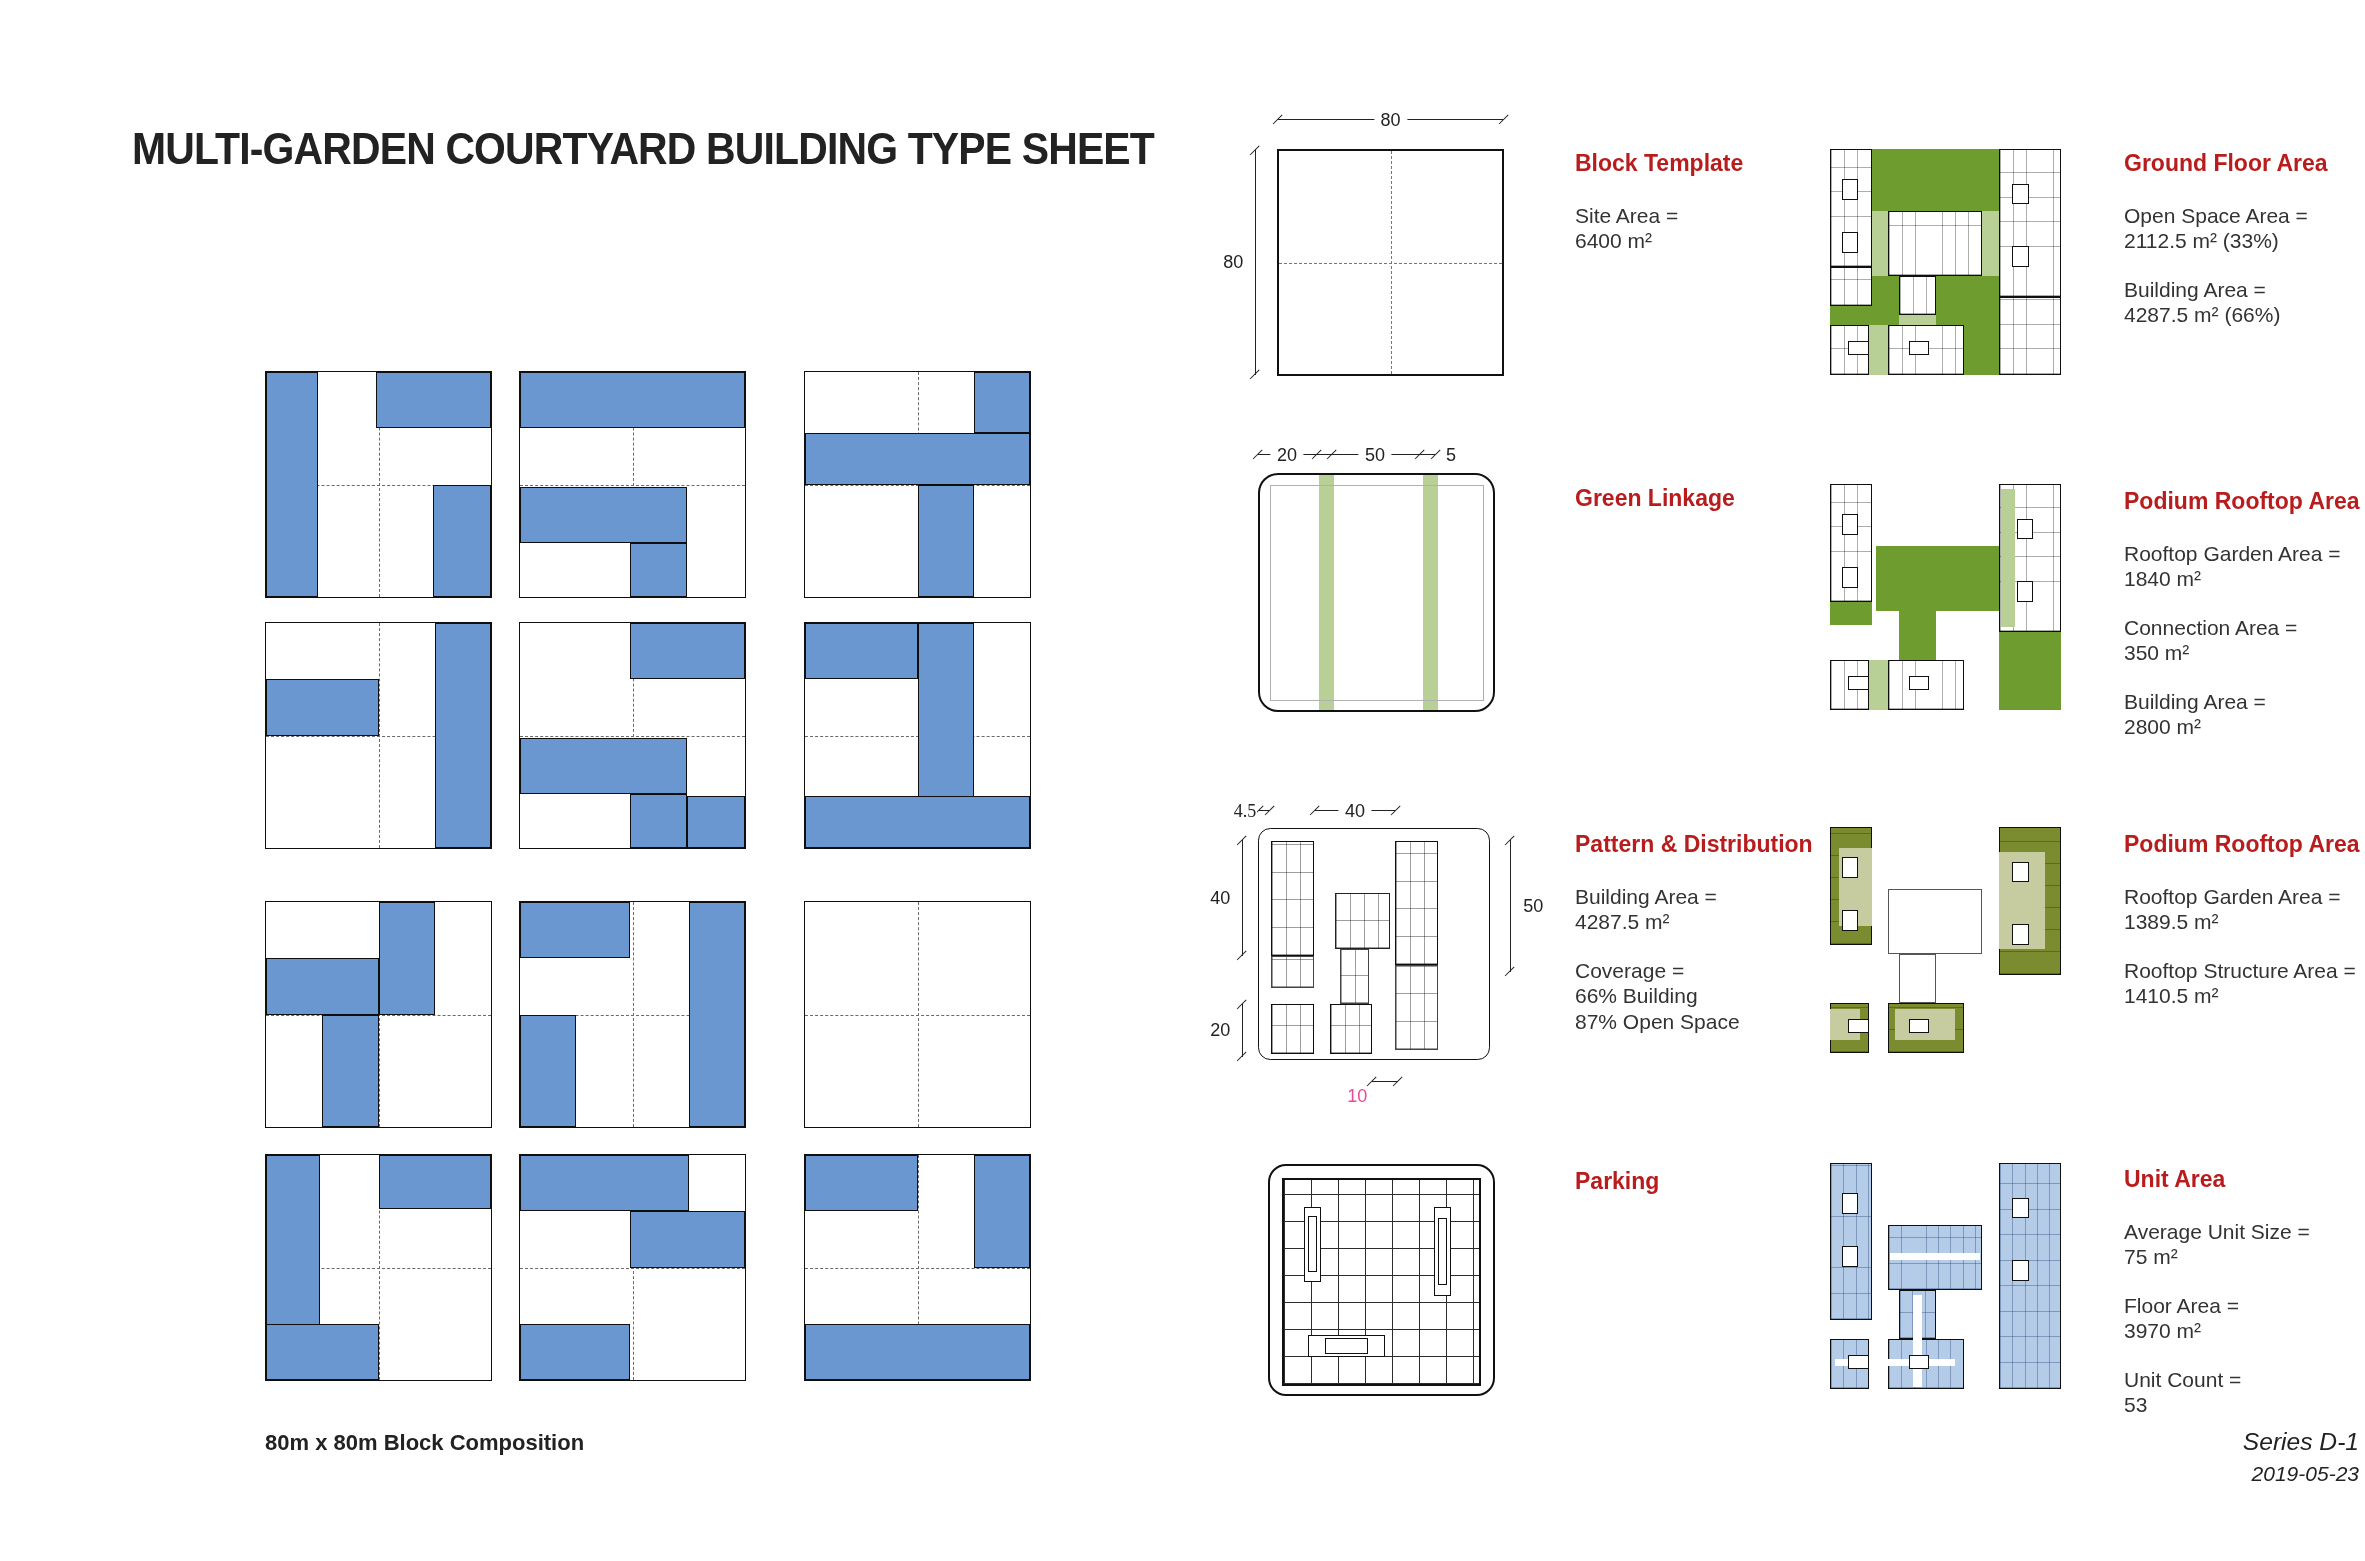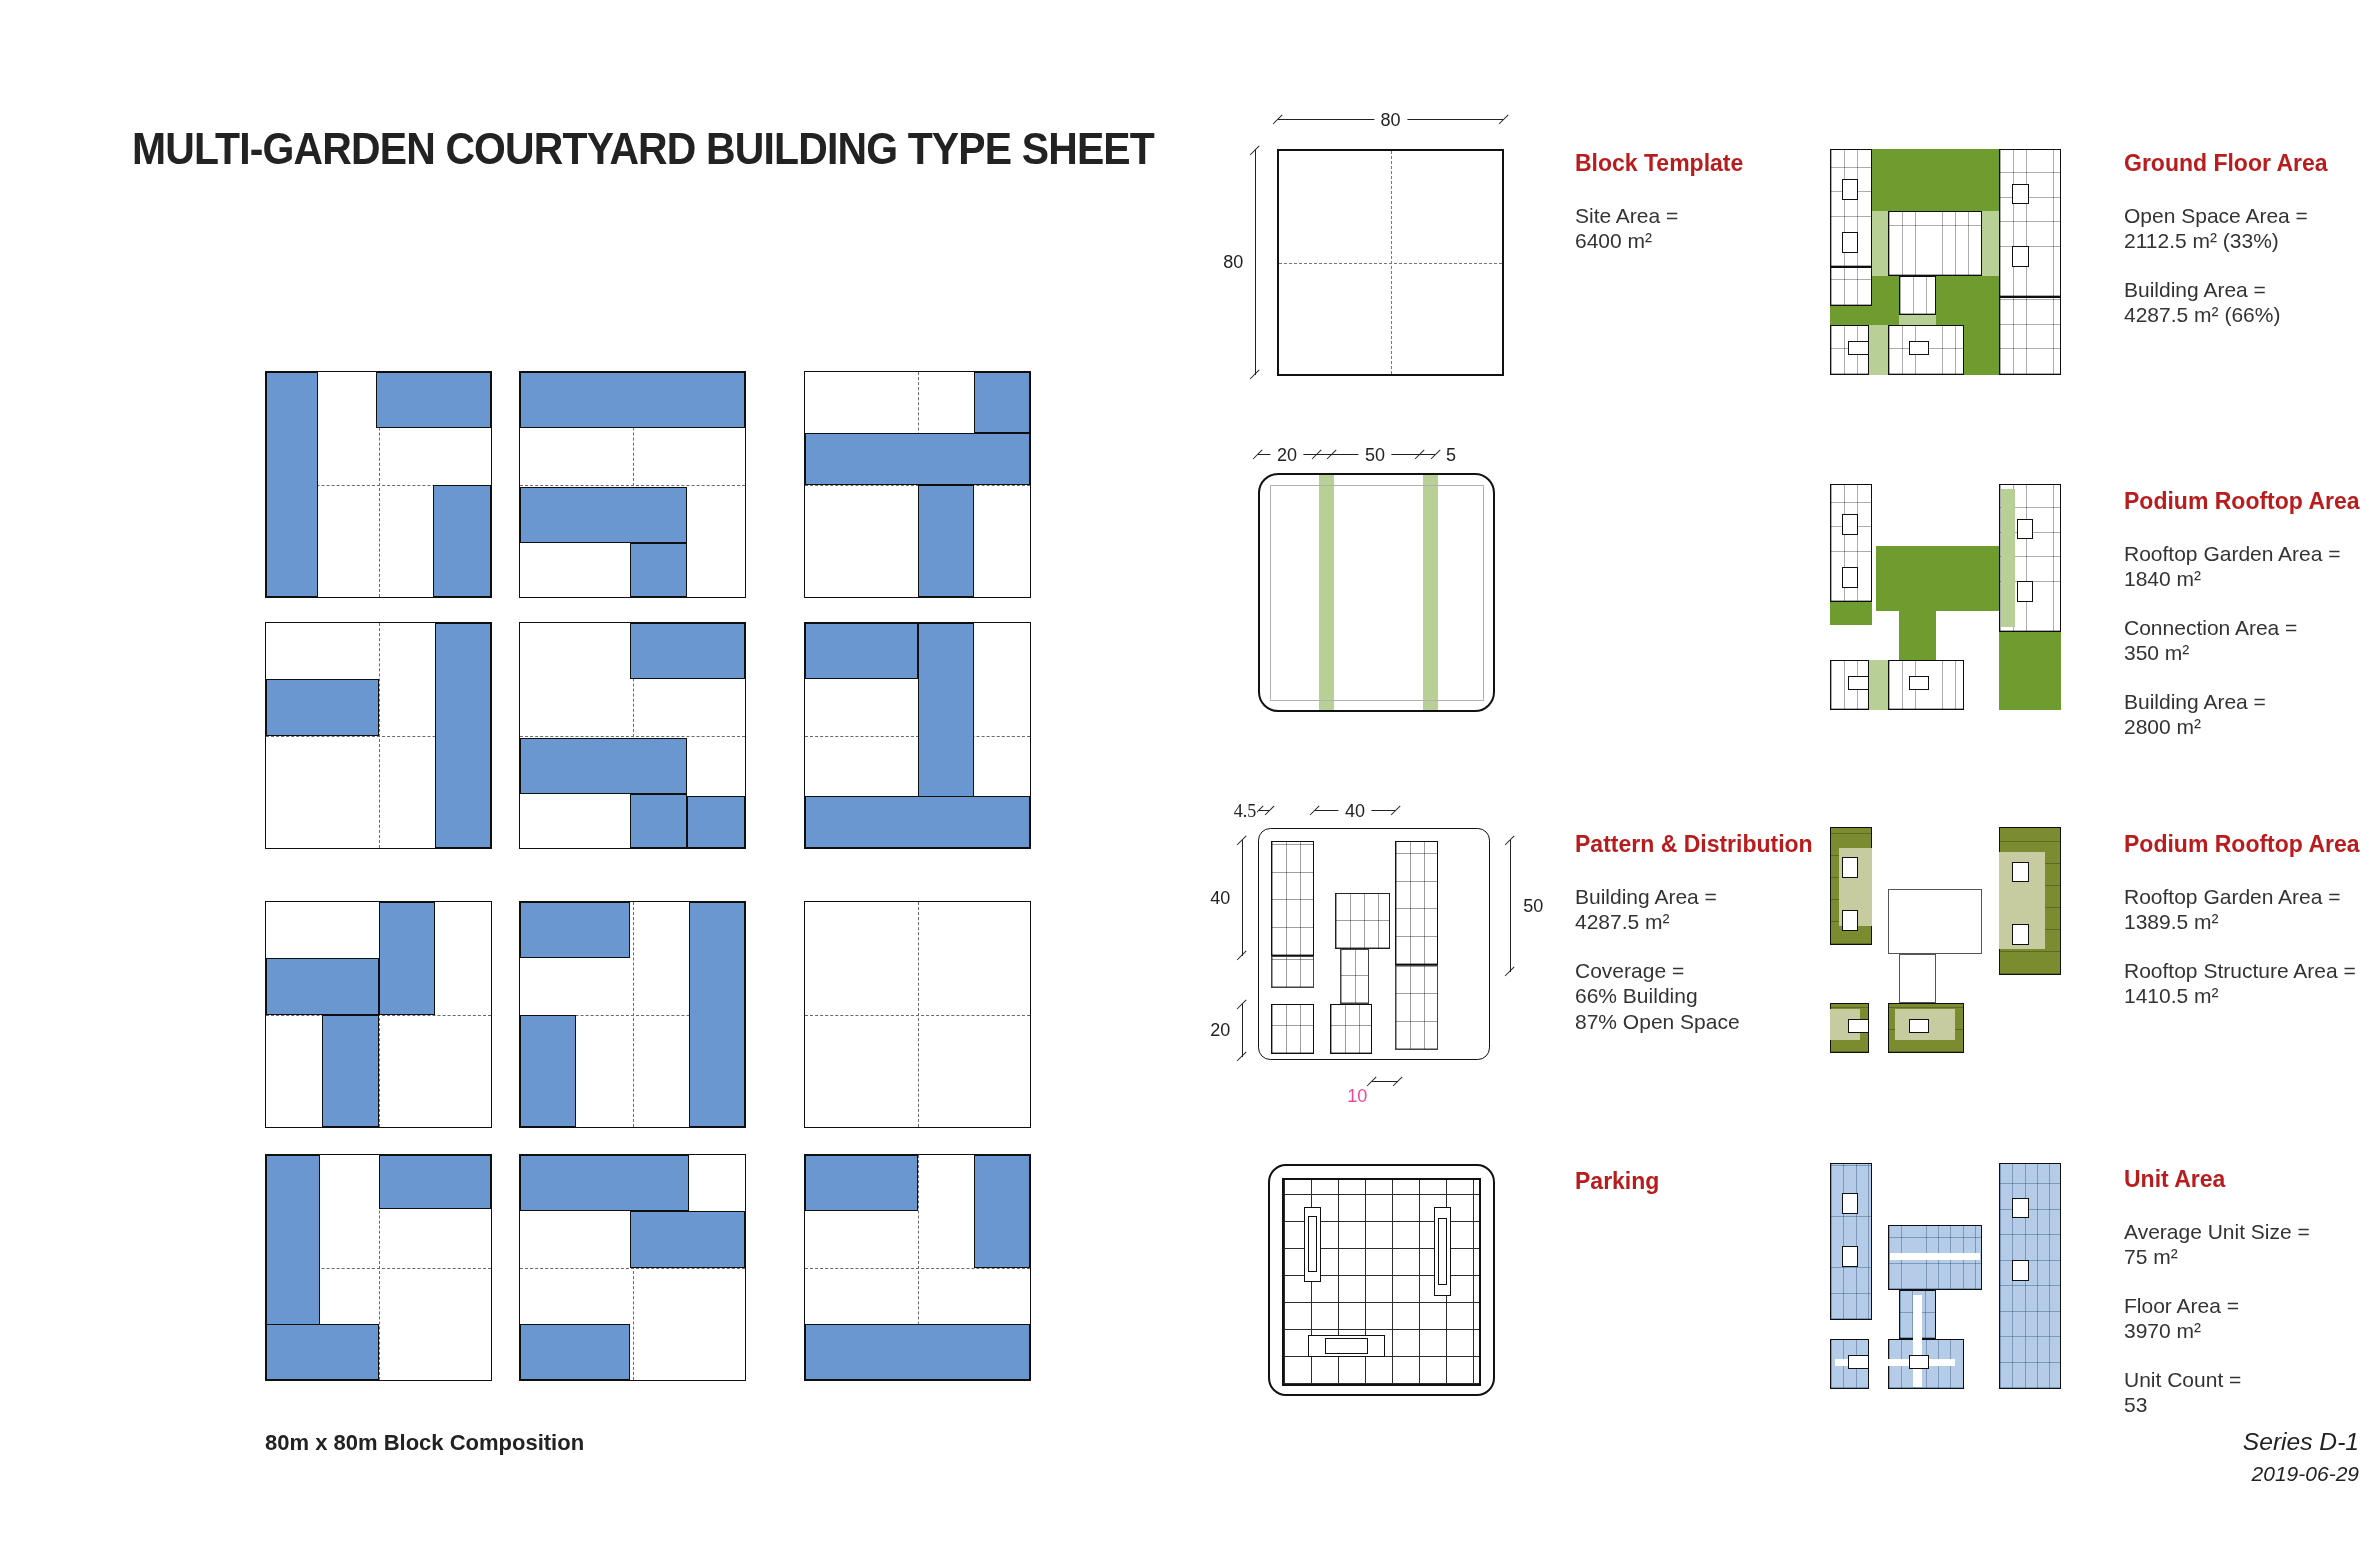--- a/index.html
+++ b/index.html
@@ -226,20 +226,23 @@
   </div>
   <div class="dim dim-h" style="left:1258px;top:454px;width:177px;">
     <span class="tick" style="left:-0.9px;"></span>
     <span class="tick" style="left:58px;"></span>
     <span class="tick" style="left:73px;"></span>
     <span class="tick" style="left:161px;"></span>
     <span class="tick" style="right:-0.9px;"></span>
     <span class="dimlab" style="left:29px;">20</span>
     <span class="dimlab" style="left:117px;">50</span>
     <span class="dimlab" style="left:193px;background:transparent;">5</span>
+  </div>
+  <div class="textcol" style="left:1575px;top:485px;">
+    <div class="plabel">Green Linkage</div>
   </div>
 
   <div id="pattern-block">
       <div class="pf pfb" style="left: 5%; top: 5%; width: 19%; height: 50%;"></div>
       <div class="pf pft" style="left: 5%; top: 55%; width: 19%; height: 14%;"></div>
       <div class="pf pfm" style="left: 33%; top: 28%; width: 24%; height: 24%;"></div>
       <div class="pf pft" style="left: 35%; top: 52%; width: 13%; height: 24%;"></div>
       <div class="pf pfb" style="left: 31%; top: 76%; width: 18%; height: 22%;"></div>
       <div class="pf pfb" style="left: 5%; top: 76%; width: 19%; height: 22%;"></div>
       <div class="pf pfb" style="left: 59%; top: 5%; width: 19%; height: 54%;"></div>
@@ -440,16 +443,16 @@
           <div class="tline">3970 m²</div>
         </div>
         <div class="tgroup">
           <div class="tline">Unit Count =</div>
           <div class="tline">53</div>
         </div>
       </div>
   </div>
 
   <div id="series">Series D-1</div>
-  <div id="date">2019-06-29</div>
+  <div id="date">2019-05-23</div>
 
 </div>
 
 
 </body></html>

